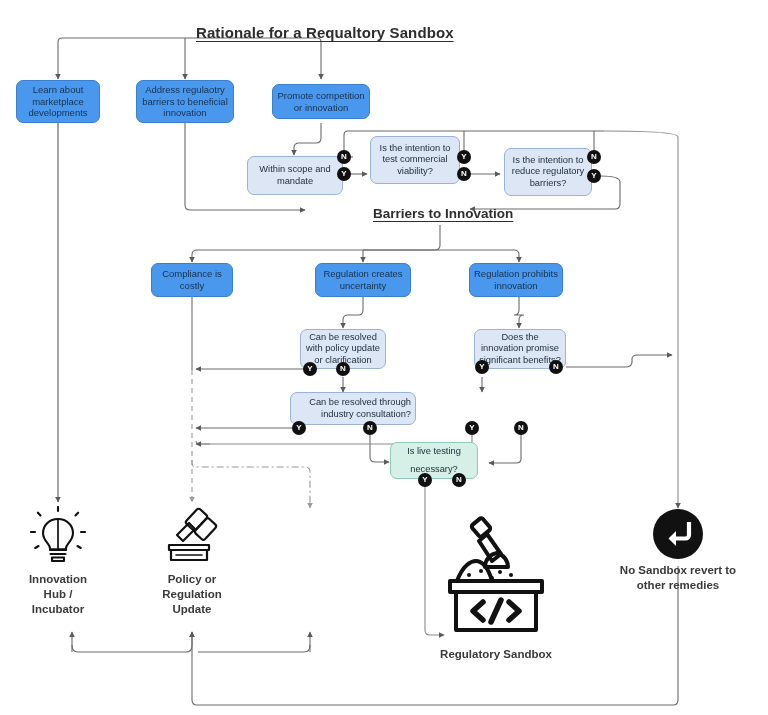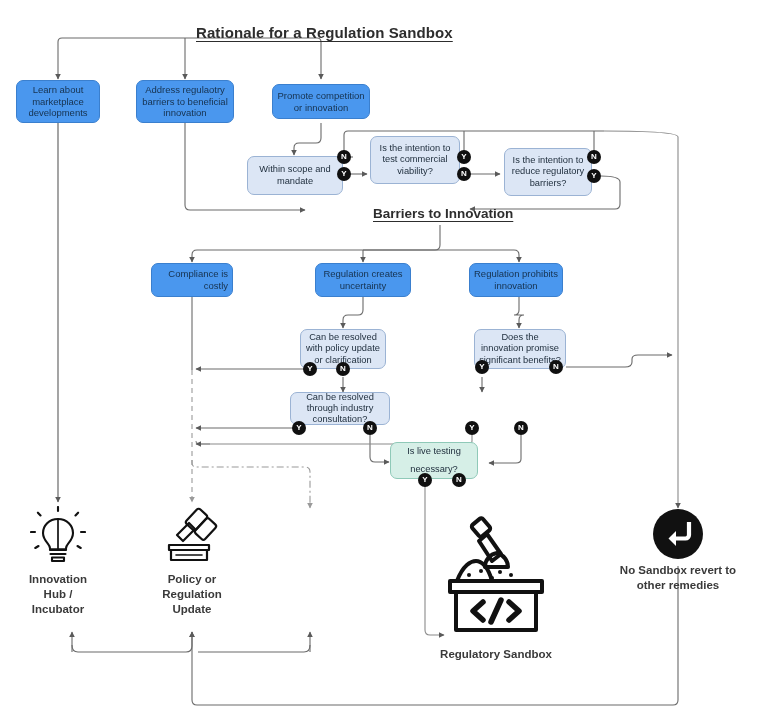--- a/index.html
+++ b/index.html
@@ -192,52 +192,52 @@
     <path d="M 192 460 L 192 463 Q 192 467 196 467 L 305 467 Q 310 467 310 472 L 310 508" fill="none" stroke="#9a9a9a" stroke-width="1.1" stroke-dasharray="7 3 2 3" marker-end="url(#ahd)"></path>
 
     <path d="M 72 645 Q 72 652 78 652 L 186 652 Q 192 652 192 646 L 192 632" fill="none" stroke="#6a6a6a" stroke-width="1.1" marker-end="url(#ah)"></path>
     <path d="M 72 652 L 72 632" fill="none" stroke="#6a6a6a" stroke-width="1.1" marker-end="url(#ah)"></path>
     <path d="M 310 645 Q 310 652 304 652 L 198 652" fill="none" stroke="#6a6a6a" stroke-width="1.1"></path>
     <path d="M 310 652 L 310 632" fill="none" stroke="#6a6a6a" stroke-width="1.1" marker-end="url(#ah)"></path>
 
     <path d="M 678 566 L 678 700 Q 678 705 673 705 L 197 705 Q 192 705 192 700 L 192 632" fill="none" stroke="#6a6a6a" stroke-width="1.1" marker-end="url(#ah)"></path>
   </svg>
 
-  <div class="heading title-main" style="left:196px; top:24px;">Rationale for a Regulation Sandbox</div>
+  <div class="heading title-main" style="left:196px; top:24px;">Rationale for a Requaltory Sandbox</div>
   <div class="heading title-sub" style="left:373px; top:206px;">Barriers to Innovation</div>
 
   <div class="node node-primary" style="left:16px; top:80px; width:84px; height:43px;">Learn about marketplace developments</div>
   <div class="node node-primary" style="left:136px; top:80px; width:98px; height:43px;">Address regulaotry barriers to beneficial innovation</div>
   <div class="node node-primary" style="left:272px; top:84px; width:98px; height:35px;">Promote competition or innovation</div>
 
   <div class="node node-decision" style="left:247px; top:156px; width:96px; height:39px;">Within scope and mandate</div>
   <div class="badge" style="left:337px; top:150px;">N</div>
   <div class="badge" style="left:337px; top:167px;">Y</div>
 
   <div class="node node-decision" style="left:370px; top:136px; width:90px; height:48px;">Is the intention to test commercial viability?</div>
   <div class="badge" style="left:457px; top:150px;">Y</div>
   <div class="badge" style="left:457px; top:167px;">N</div>
 
   <div class="node node-decision" style="left:504px; top:148px; width:88px; height:48px;">Is the intention to reduce regulatory barriers?</div>
   <div class="badge" style="left:587px; top:150px;">N</div>
   <div class="badge" style="left:587px; top:169px;">Y</div>
 
-  <div class="node node-primary" style="left:151px; top:263px; width:82px; height:34px;text-align:right;">Compliance is costly</div>
+  <div class="node node-primary" style="left:151px; top:263px; width:82px; height:34px;">Compliance is costly</div>
   <div class="node node-primary" style="left:315px; top:263px; width:96px; height:34px;">Regulation creates uncertainty</div>
   <div class="node node-primary" style="left:469px; top:263px; width:94px; height:34px;">Regulation prohibits innovation</div>
 
   <div class="node node-decision" style="left:300px; top:329px; width:86px; height:40px;">Can be resolved with policy update or clarification</div>
   <div class="badge" style="left:303px; top:362px;">Y</div>
   <div class="badge" style="left:336px; top:362px;">N</div>
 
   <div class="node node-decision" style="left:474px; top:329px; width:92px; height:40px;">Does the innovation promise significant benefits?</div>
   <div class="badge" style="left:475px; top:360px;">Y</div>
   <div class="badge" style="left:549px; top:360px;">N</div>
 
-  <div class="node node-decision" style="left:290px; top:392px; width:100px; height:33px;">Can be resolved through industry consultation?</div>
+  <div class="node node-decision" style="left:290px; top:392px; width:126px; height:33px;text-align:right;">Can be resolved through industry consultation?</div>
   <div class="badge" style="left:292px; top:421px;">Y</div>
   <div class="badge" style="left:363px; top:421px;">N</div>
 
   <div class="badge" style="left:465px; top:421px;">Y</div>
   <div class="badge" style="left:514px; top:421px;">N</div>
 
   <div class="node node-testing" style="left:390px; top:442px; width:88px; height:37px;">Is live testing necessary?</div>
   <div class="badge" style="left:418px; top:473px;">Y</div>
   <div class="badge" style="left:452px; top:473px;">N</div>
 

